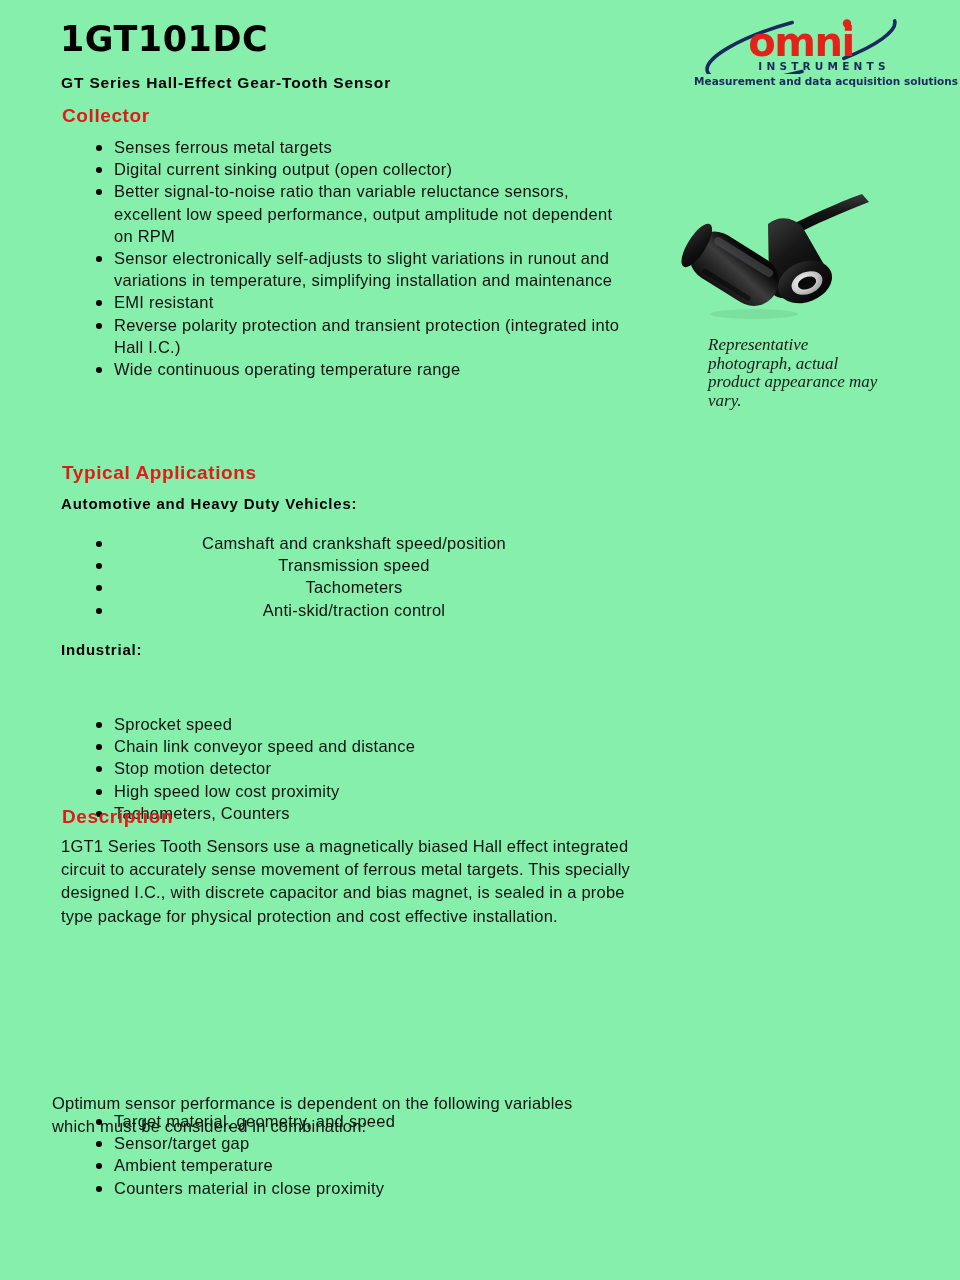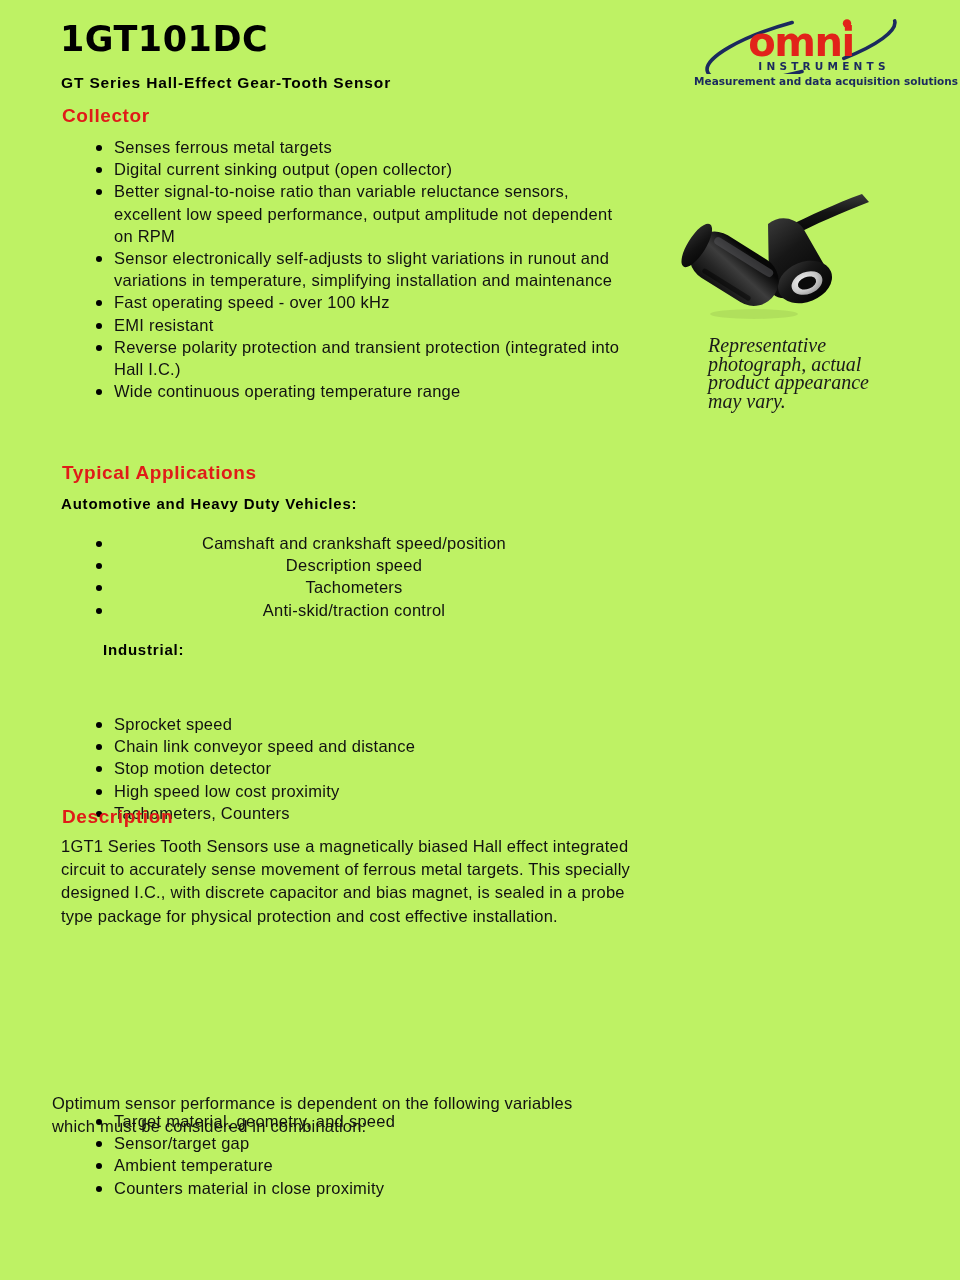--- a/index.html
+++ b/index.html
@@ -15,21 +15,21 @@
     font-family: "Liberation Sans", sans-serif;
     color: #000000;
     overflow: hidden;
   }
 
   .page {
     position: absolute;
     left: 0; top: 0;
     width: 960px;
     height: 1280px;
-    background: #bef264;
+    background: #86efac;
   }
 
   
   .header {
     position: absolute;
     left: 0; top: 0;
     width: 960px;
     height: 110px;
   }
   .doc-title {
@@ -147,21 +147,21 @@
     width: 210px;
     height: 150px;
   }
   .photo-caption {
     position: absolute;
     left: 708px;
     top: 336px;
     width: 180px;
     font-family: "Liberation Serif", serif;
     font-style: italic;
-    font-size: 20px;
+    font-size: 17px;
     line-height: 18.6px;
     color: #1a1a1a;
   }
 </style>
 </head>
 <body>
 
 <div class="page">
 
   <div class="header">
@@ -185,21 +185,20 @@
     </div>
   </div>
 
   <div class="sec-head" style="left:62px; top:105px;">Collector</div>
 
   <ul class="bl" style="left:94px; top:136px; width:540px;">
     <li>Senses ferrous metal targets</li>
     <li>Digital current sinking output (open collector)</li>
     <li>Better signal-to-noise ratio than variable reluctance sensors, excellent low speed performance, output amplitude not dependent on RPM</li>
     <li>Sensor electronically self-adjusts to slight variations in runout and variations in temperature, simplifying installation and maintenance</li>
-    <li>Fast operating speed - over 100 kHz</li>
     <li>EMI resistant</li>
     <li>Reverse polarity protection and transient protection (integrated into Hall I.C.)</li>
     <li>Wide continuous operating temperature range</li>
   </ul>
 
   <div class="photo-wrap">
     <svg viewBox="0 0 210 150" width="210" height="150">
       <defs>
         <linearGradient id="bodyG" x1="0" y1="1" x2="0.35" y2="0">
           <stop offset="0%" stop-color="#0a0a0a"></stop>
@@ -255,26 +254,26 @@
   </div>
 
   <div class="photo-caption">Representative photograph, actual product appearance may vary.</div>
 
   <div class="sec-head" style="left:62px; top:462px;">Typical Applications</div>
 
   <div class="sub-head" style="left:61px; top:495px;">Automotive and Heavy Duty Vehicles:</div>
 
   <ul class="bl" style="left:94px; top:532px; width:500px;text-align:center;">
     <li>Camshaft and crankshaft speed/position</li>
-    <li>Description speed</li>
+    <li>Transmission speed</li>
     <li>Tachometers</li>
     <li>Anti-skid/traction control</li>
   </ul>
 
-  <div class="sub-head" style="left:61px; top:641px;margin-left:42px;">Industrial:</div>
+  <div class="sub-head" style="left:61px; top:641px;">Industrial:</div>
 
   <ul class="bl" style="left:94px; top:678px; width:500px;margin-top:35px;">
     <li>Sprocket speed</li>
     <li>Chain link conveyor speed and distance</li>
     <li>Stop motion detector</li>
     <li>High speed low cost proximity</li>
     <li>Tachometers, Counters</li>
   </ul>
 
   <div class="sec-head" style="left:62px; top:806px;">Description</div>

